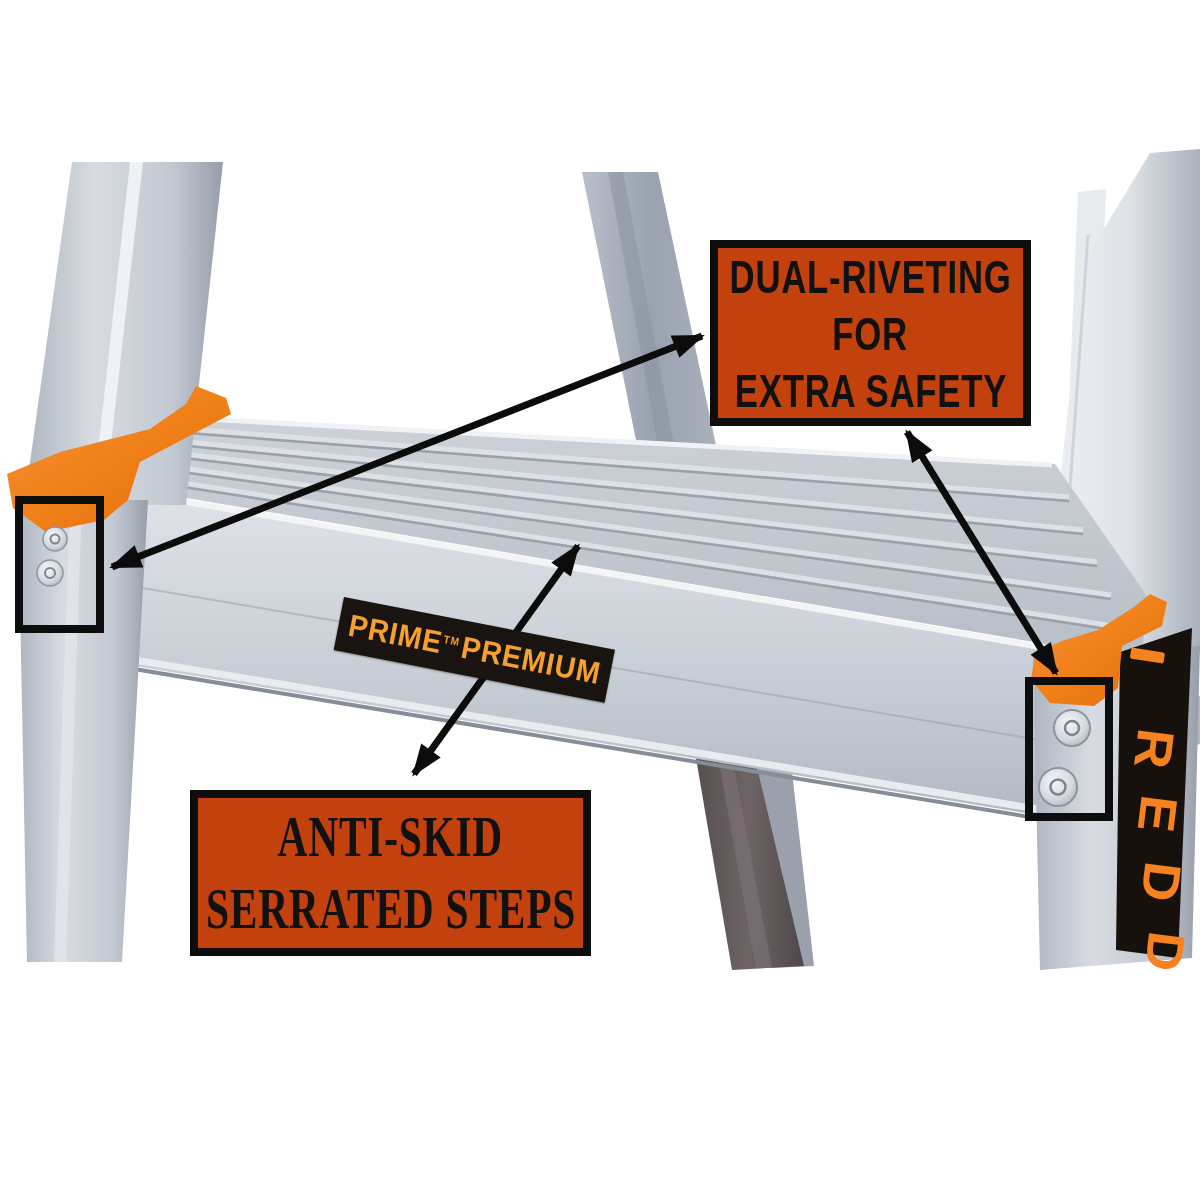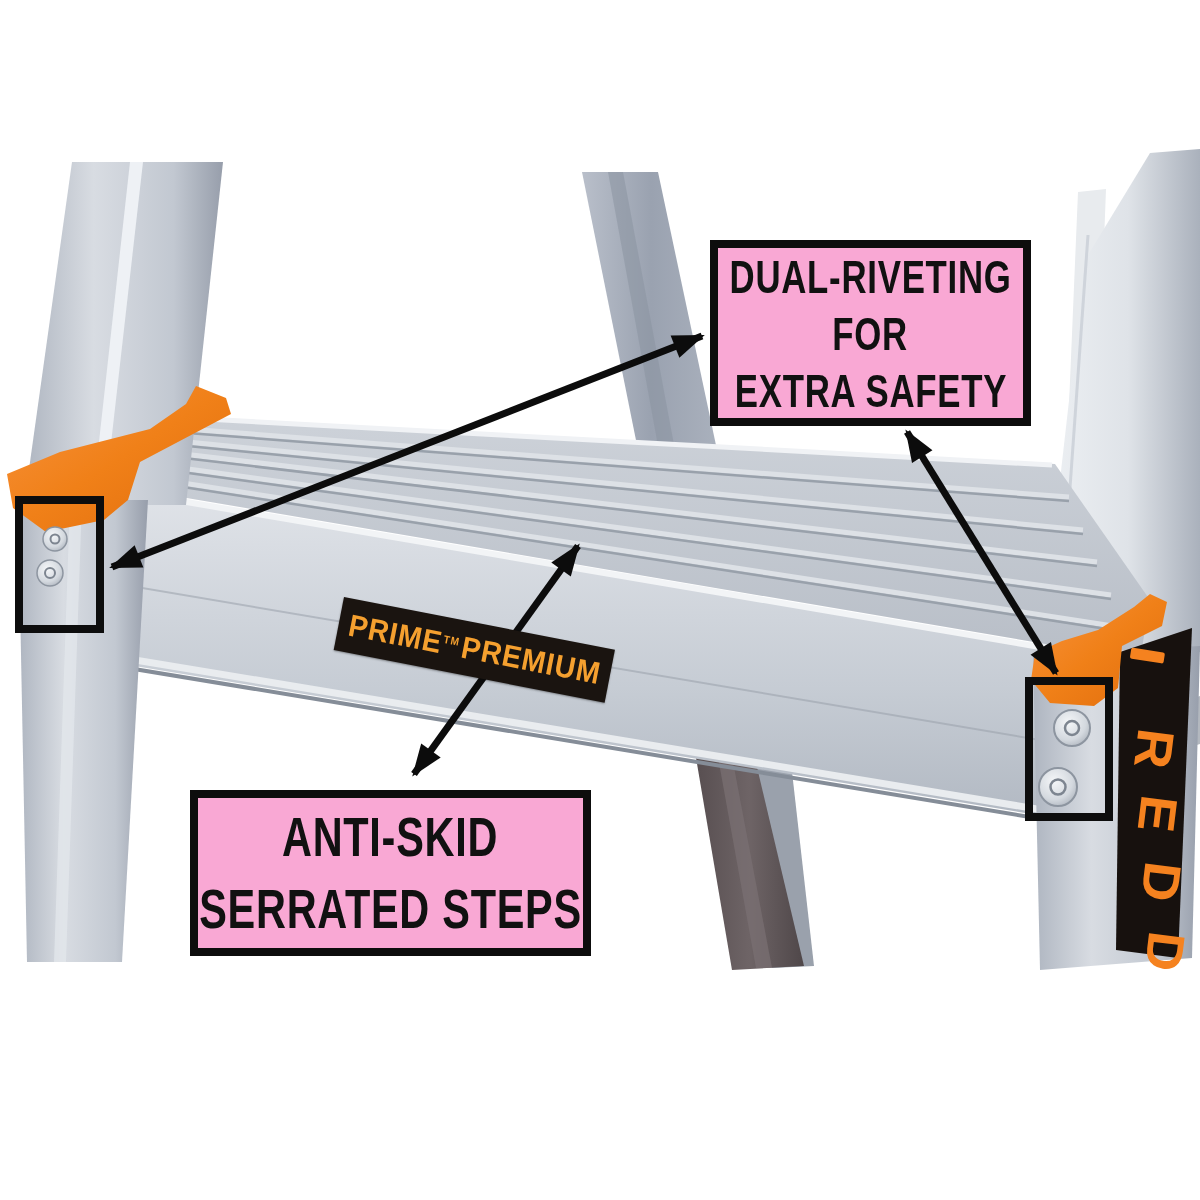--- a/index.html
+++ b/index.html
@@ -2,21 +2,21 @@
 <html><head>
 <meta charset="utf-8">
 <style>
   html,body{margin:0;padding:0;background:#ffffff;}
   #canvas{position:relative;width:1200px;height:1200px;background:#ffffff;overflow:hidden;
           font-family:"Liberation Sans", sans-serif;}
   #photo-svg{position:absolute;left:0;top:0;}
   
   .rivet-box{position:absolute;border:8px solid #0d0d0d;background:transparent;box-sizing:border-box;}
   
-  .callout{position:absolute;border:8px solid #0d0d0d;background:#f9a8d4;box-sizing:border-box;
+  .callout{position:absolute;border:8px solid #0d0d0d;background:#c2410c;box-sizing:border-box;
            display:flex;flex-direction:column;align-items:center;justify-content:center;}
   .callout .line{display:block;font-weight:bold;color:#111111;white-space:nowrap;
                  transform:scaleX(0.74);transform-origin:50% 50%;letter-spacing:1px;}
   #callout-dual .line{font-size:47px;line-height:57px;}
   #callout-anti .line{font-size:56px;line-height:72px;}
   
   #prime-label{position:absolute;left:344px;top:597px;width:276px;height:54px;background:#1a1410;
                transform:rotate(11deg);transform-origin:0 0;display:flex;align-items:center;
                justify-content:center;box-shadow:0 1px 2px rgba(0,0,0,.35);}
   #prime-label .brand-text{color:#f5a02f;font-weight:bold;font-size:31px;letter-spacing:1px;
@@ -164,18 +164,18 @@
     <span class="st-letter" style="top:208px;">D</span>
     <span class="st-letter" style="top:278px;">D</span>
   </div>
 
   <div class="callout" id="callout-dual" style="left:710px;top:240px;width:321px;height:186px;">
     <span class="line">DUAL-RIVETING</span>
     <span class="line">FOR</span>
     <span class="line">EXTRA SAFETY</span>
   </div>
 
-  <div class="callout" id="callout-anti" style="left:190px;top:790px;width:401px;height:166px;">
+  <div class="callout" id="callout-anti" style="left:190px;top:790px;width:401px;height:166px;font-family:Liberation Serif, serif;">
     <span class="line">ANTI-SKID</span>
     <span class="line">SERRATED STEPS</span>
   </div>
 
 </div>
 
 </body></html>

